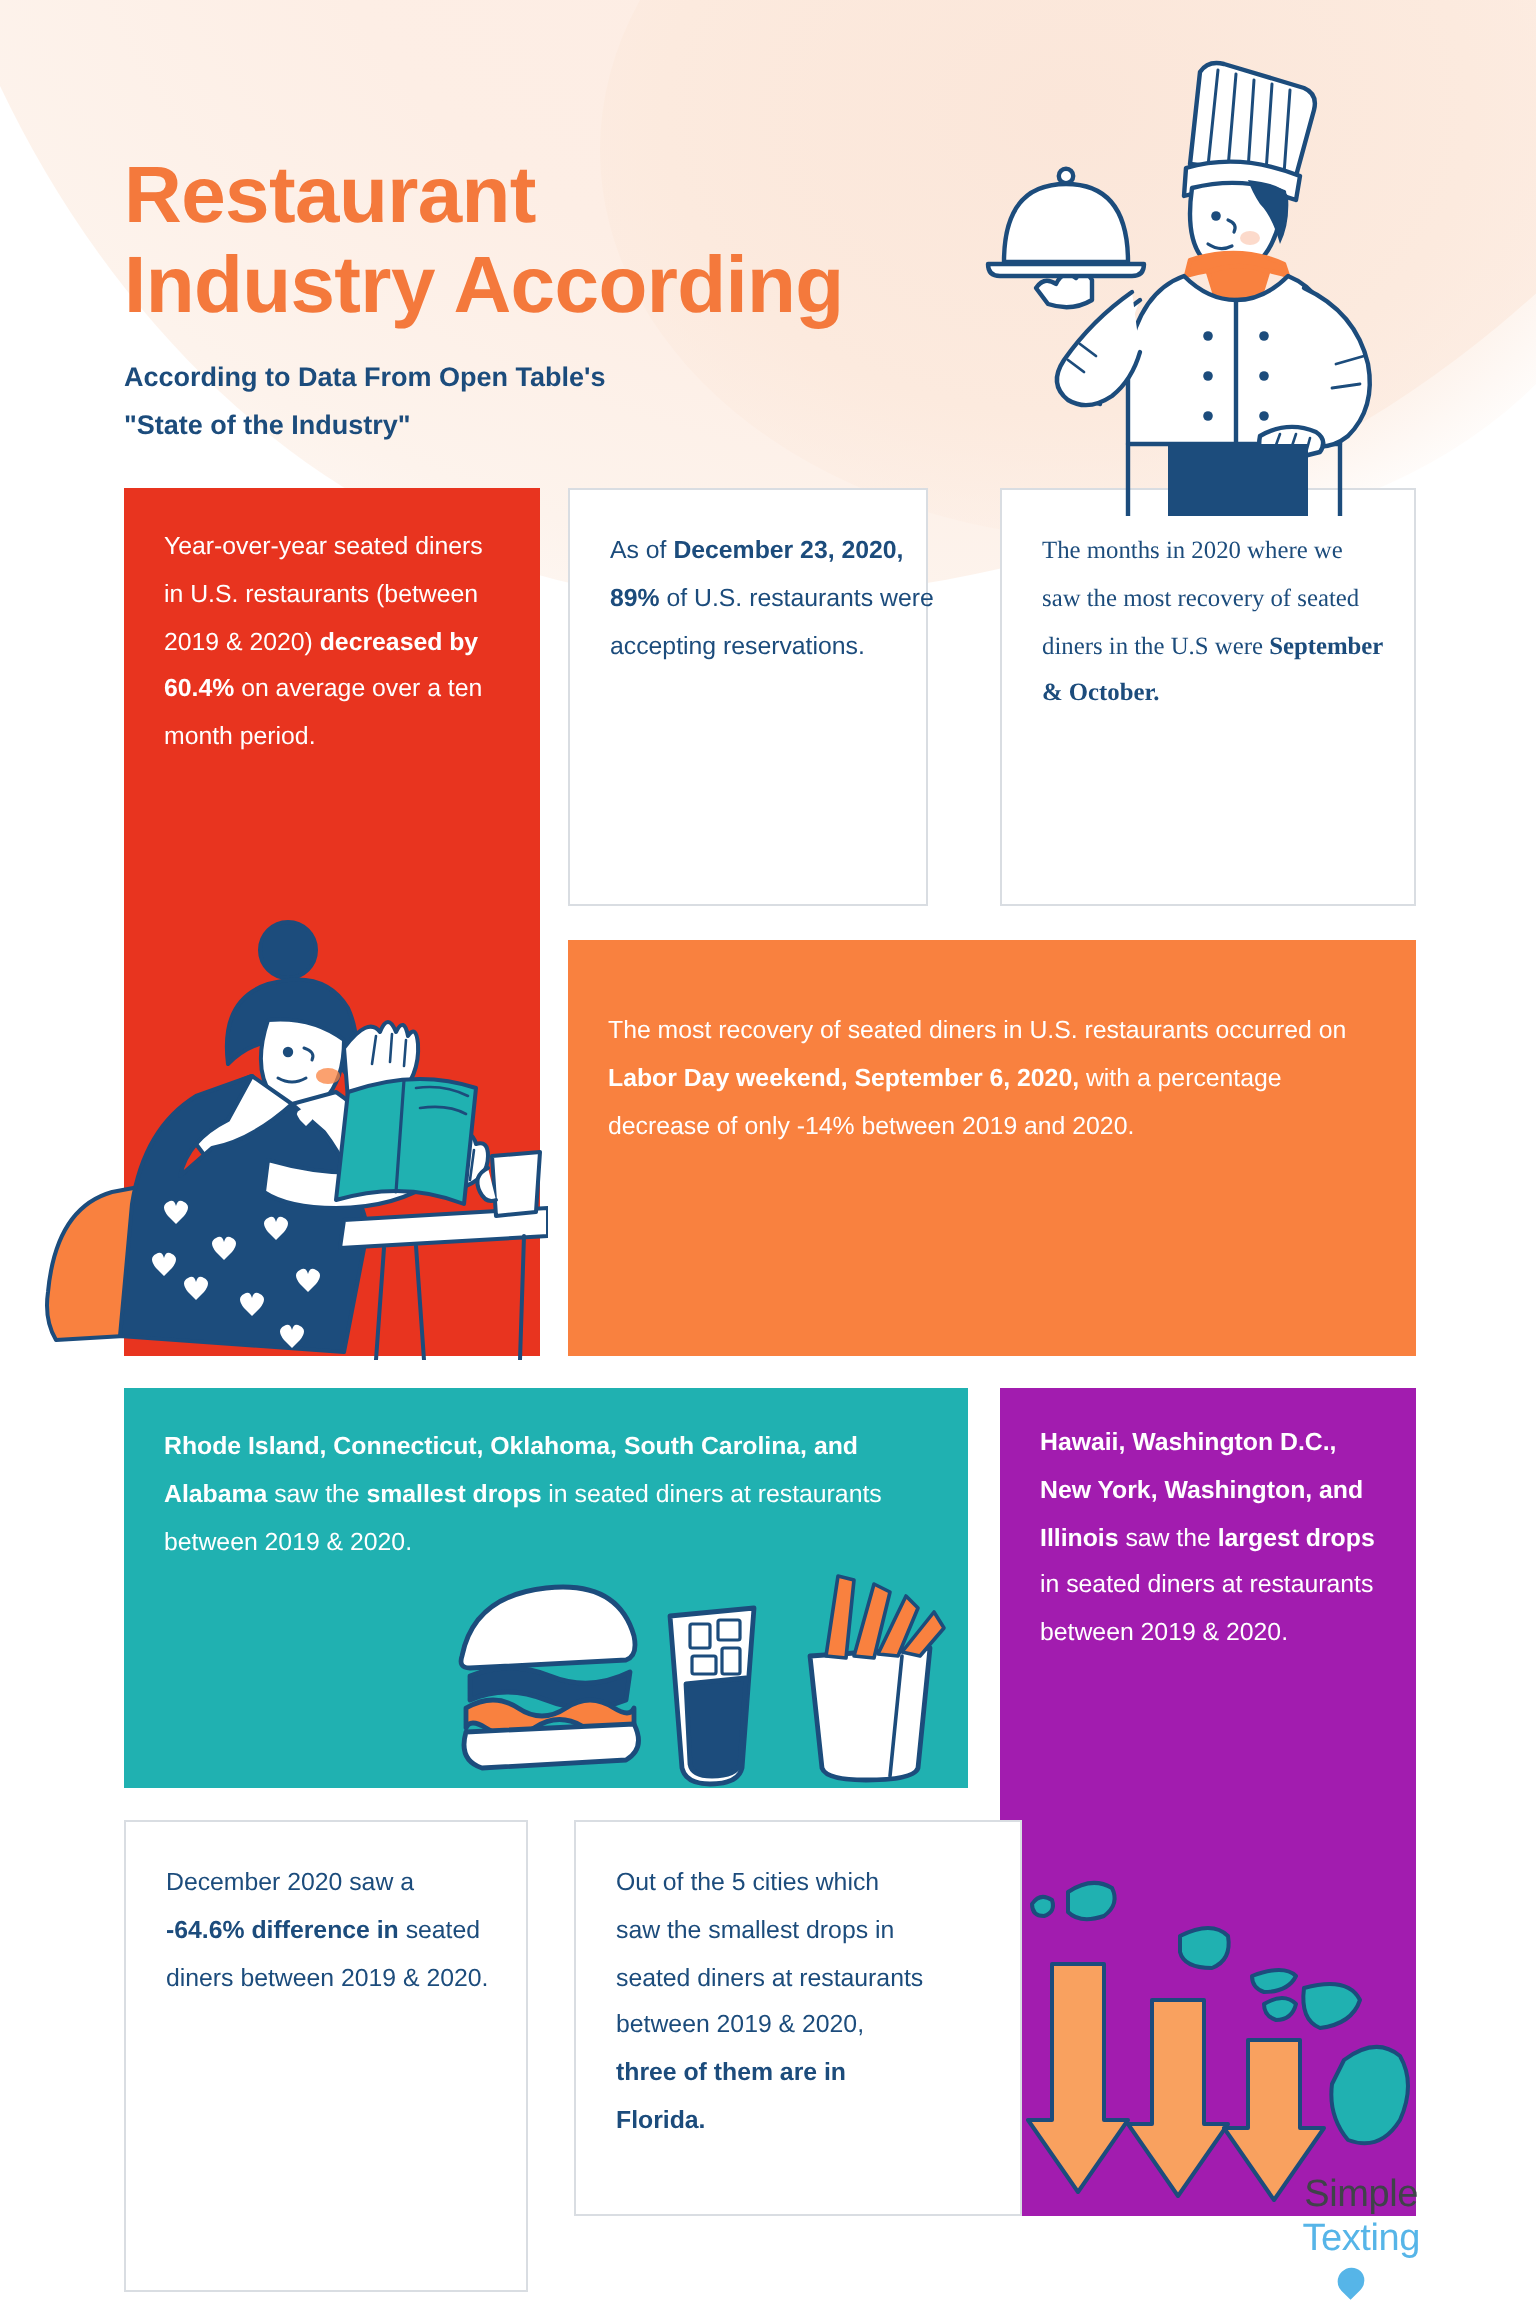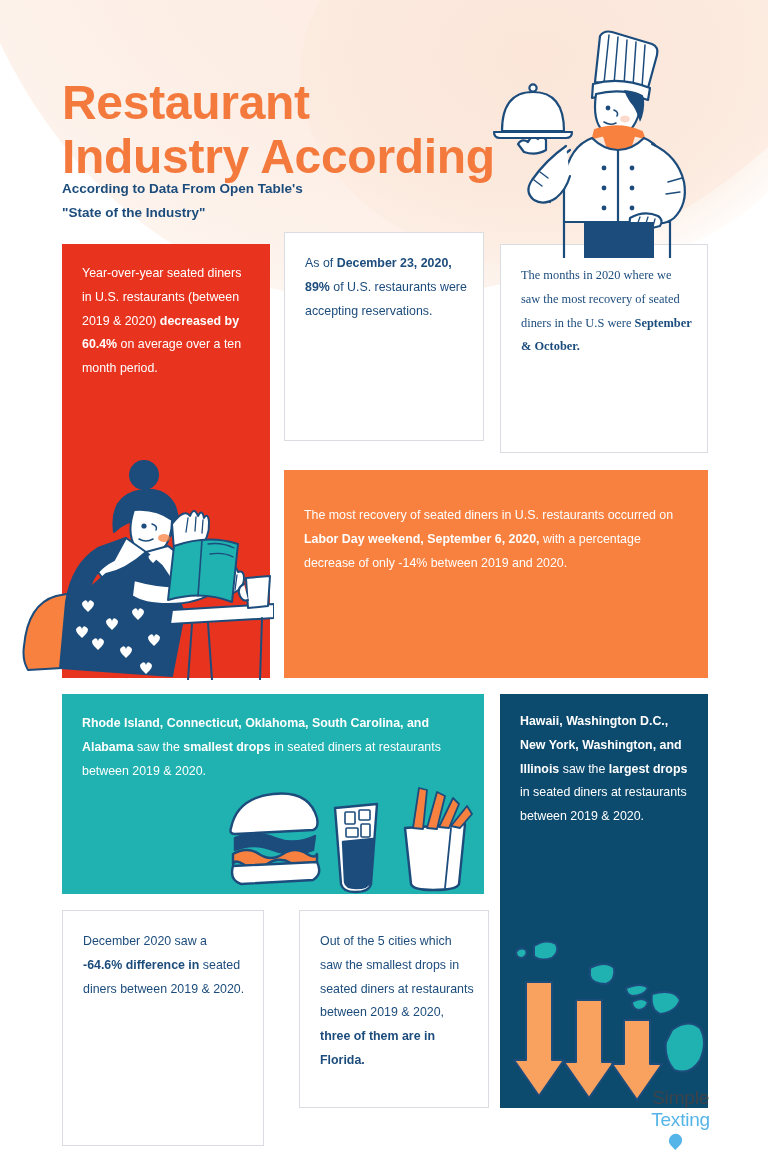--- a/index.html
+++ b/index.html
@@ -27,21 +27,21 @@
     width: 520px; height: 390px;
     border-radius: 50%;
     background: radial-gradient(ellipse at 45% 45%, #fbe6d9 0%, #fceade 50%, rgba(255,255,255,0) 78%);
     z-index: 0;
   }
   .page { position: relative; z-index: 2; width: 768px; height: 1162px; }
 
   
   .title {
     position: absolute; left: 62px; top: 76px;
-    font-size: 48px; line-height: 1.12;
+    font-size: 40px; line-height: 1.12;
     font-weight: bold; color: #f4793c;
     letter-spacing: -0.3px;
   }
   .subtitle {
     position: absolute; left: 62px; top: 177px;
     font-size: 13.5px; line-height: 1.78;
     font-weight: bold; color: #1c4c7c;
   }
 
   
@@ -60,21 +60,21 @@
   }
   .t-white { color: #ffffff; }
   .t-navy  { color: #1c4c7c; }
   .card-text b { font-weight: bold; }
 
   
   #card-stat1 { left: 62px; top: 244px; width: 208px; height: 434px; }
   #card-stat1 .card-text { position: absolute; left: 20px; top: 18px; width: 172px; }
 
   
-  #card-stat2 { left: 284px; top: 232px; width: 200px; height: 209px; }
+  #card-stat2 { left: 284px; top: 244px; width: 180px; height: 209px; }
   #card-stat2 .card-text { position: absolute; left: 20px; top: 19px; width: 164px; }
 
   
   #card-stat3 { left: 500px; top: 244px; width: 208px; height: 209px; }
   #card-stat3 .card-text { position: absolute; left: 20px; top: 19px; width: 172px; }
 
   
   #card-stat4 { left: 284px; top: 470px; width: 424px; height: 208px; }
   #card-stat4 .card-text { position: absolute; left: 20px; top: 34px; width: 388px; }
 
@@ -89,21 +89,21 @@
   
   #card-stat6 { left: 500px; top: 694px; width: 208px; height: 414px; }
   #card-stat6 .card-text { position: absolute; left: 20px; top: 16px; width: 176px; }
   .hawaii { position: absolute; left: 502px; top: 918px; width: 206px; height: 188px; z-index: 4; }
 
   
   #card-stat7 { left: 62px; top: 910px; width: 202px; height: 236px; }
   #card-stat7 .card-text { position: absolute; left: 20px; top: 19px; width: 166px; }
 
   
-  #card-stat8 { left: 299px; top: 910px; width: 190px; height: 198px; }
+  #card-stat8 { left: 287px; top: 910px; width: 224px; height: 198px; }
   #card-stat8 .card-text { position: absolute; left: 20px; top: 19px; width: 156px; }
 
   
   .logo {
     position: absolute; right: 58px; bottom: 18px;
     display: flex; align-items: center;
     font-size: 19px; font-weight: normal;
     letter-spacing: -0.2px;
     flex-direction: column;
   }
@@ -286,21 +286,21 @@
 
       <g fill="#f9813f" stroke="#1c4c7c" stroke-width="1.8">
         <path d="M188 44 L194 4 L202 6 L198 45 Z"></path>
         <path d="M202 44 L212 8 L220 12 L212 45 Z"></path>
         <path d="M214 43 L228 14 L234 20 L224 44 Z"></path>
         <path d="M226 42 L242 22 L247 30 L235 44 Z"></path>
       </g>
     </g>
   </svg>
 
-  <div class="card card-red" id="card-stat6" style="background: #0c4a6e;">
+  <div class="card card-red" id="card-stat6" style="background: #a21caf;">
     <div class="card-text t-white"><b>Hawaii, Washington D.C., New York, Washington, and Illinois</b><span> saw the </span><b>largest drops</b><span> in seated diners at restaurants between 2019 &amp; 2020.</span></div>
   </div>
 
   <svg class="hawaii" viewBox="0 0 206 188">
     <g stroke="#1c4c7c" stroke-width="2" stroke-linejoin="round">
 
       <path d="M14 34 Q18 28 24 32 Q26 38 20 40 Q14 40 14 34 Z" fill="#20b1b1"></path>
       <path d="M32 28 Q44 20 54 26 Q58 34 50 40 Q38 44 32 38 Z" fill="#20b1b1"></path>
       <path d="M88 50 Q104 42 112 50 Q114 62 104 66 Q90 66 88 58 Z" fill="#20b1b1"></path>
       <path d="M124 70 Q140 64 146 70 Q142 78 130 78 Q124 76 124 70 Z" fill="#20b1b1"></path>

